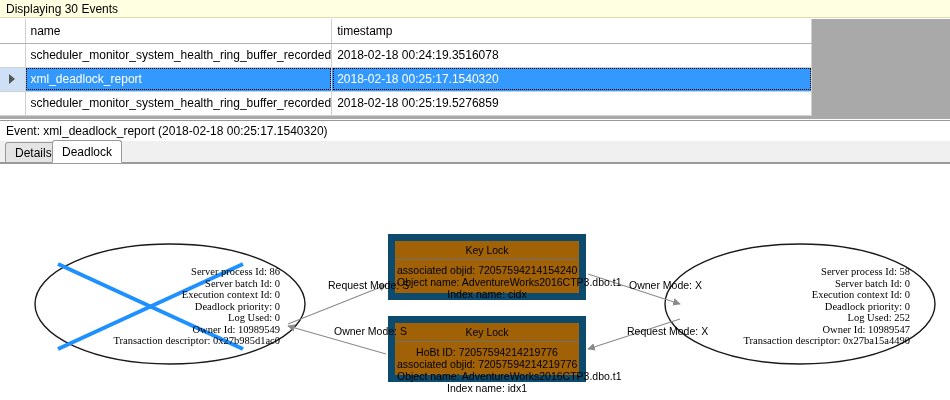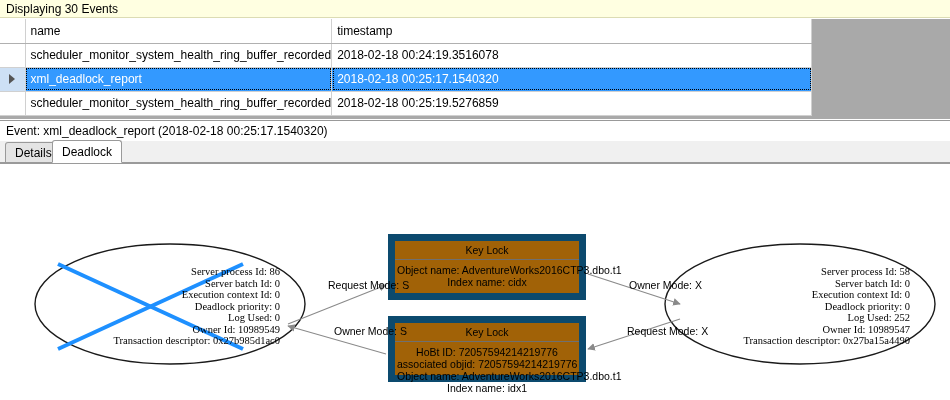--- a/index.html
+++ b/index.html
@@ -300,20 +300,21 @@
     <div>Execution context Id: 0</div>
     <div>Deadlock priority: 0</div>
     <div>Log Used: 252</div>
     <div>Owner Id: 10989547</div>
     <div>Transaction descriptor: 0x27ba15a4490</div>
   </div>
 
   <div class="lock-box" id="lock-box-top">
     <div class="lock-title">Key Lock</div>
     <div class="lock-body">
+      <div>associated objid: 72057594214154240</div>
       <div>Object name: AdventureWorks2016CTP3.dbo.t1</div>
       <div>Index name: cidx</div>
     </div>
   </div>
 
   <div class="lock-box" id="lock-box-bottom">
     <div class="lock-title">Key Lock</div>
     <div class="lock-body">
       <div>HoBt ID: 72057594214219776</div>
       <div>associated objid: 72057594214219776</div>

